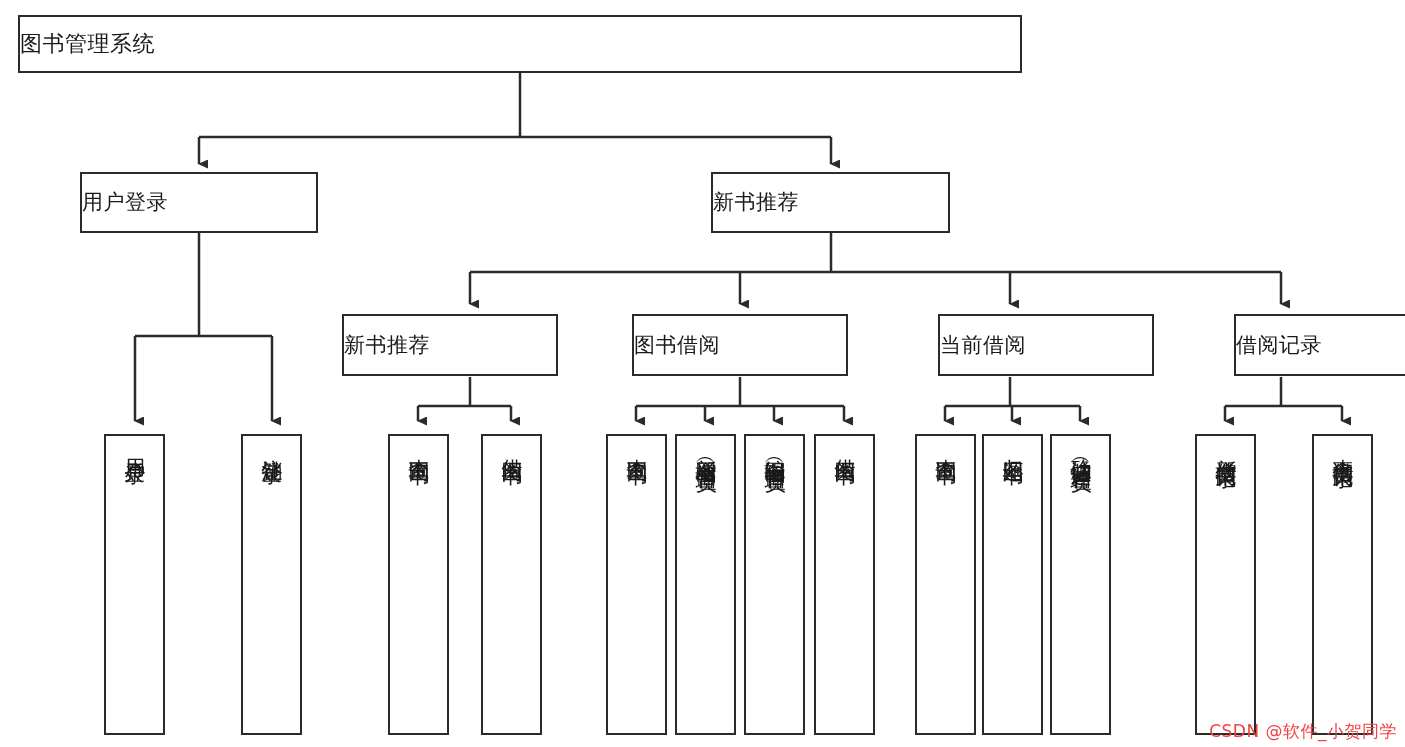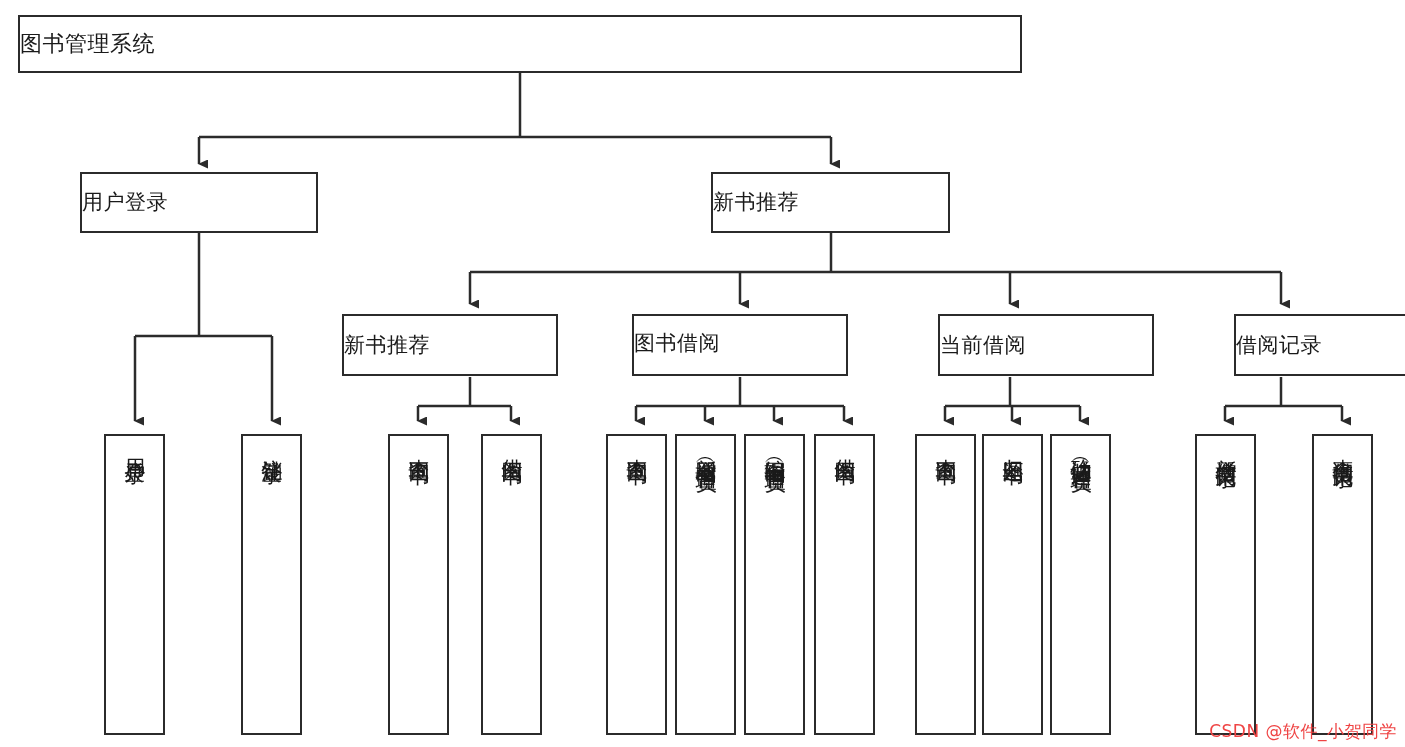--- a/index.html
+++ b/index.html
@@ -151,21 +151,21 @@
   </div>
 
   <div class="node-box horizontal" style="left:711px; top:172px; width:239px; height:61px;">
     <span class="node-label">新书推荐</span>
   </div>
 
   <div class="node-box horizontal" style="left:342px; top:314px; width:216px; height:62px;">
     <span class="node-label">新书推荐</span>
   </div>
 
-  <div class="node-box horizontal" style="left:632px; top:314px; width:216px; height:62px;font-family:Liberation Mono, monospace;">
+  <div class="node-box horizontal" style="left:632px; top:314px; width:216px; height:62px;">
     <span class="node-label">图书借阅</span>
   </div>
 
   <div class="node-box horizontal" style="left:902px; top:314px; width:216px; height:62px;margin-left:36px;">
     <span class="node-label">当前借阅</span>
   </div>
 
   <div class="node-box horizontal" style="left:1234px; top:314px; width:216px; height:62px;">
     <span class="node-label">借阅记录</span>
   </div>

